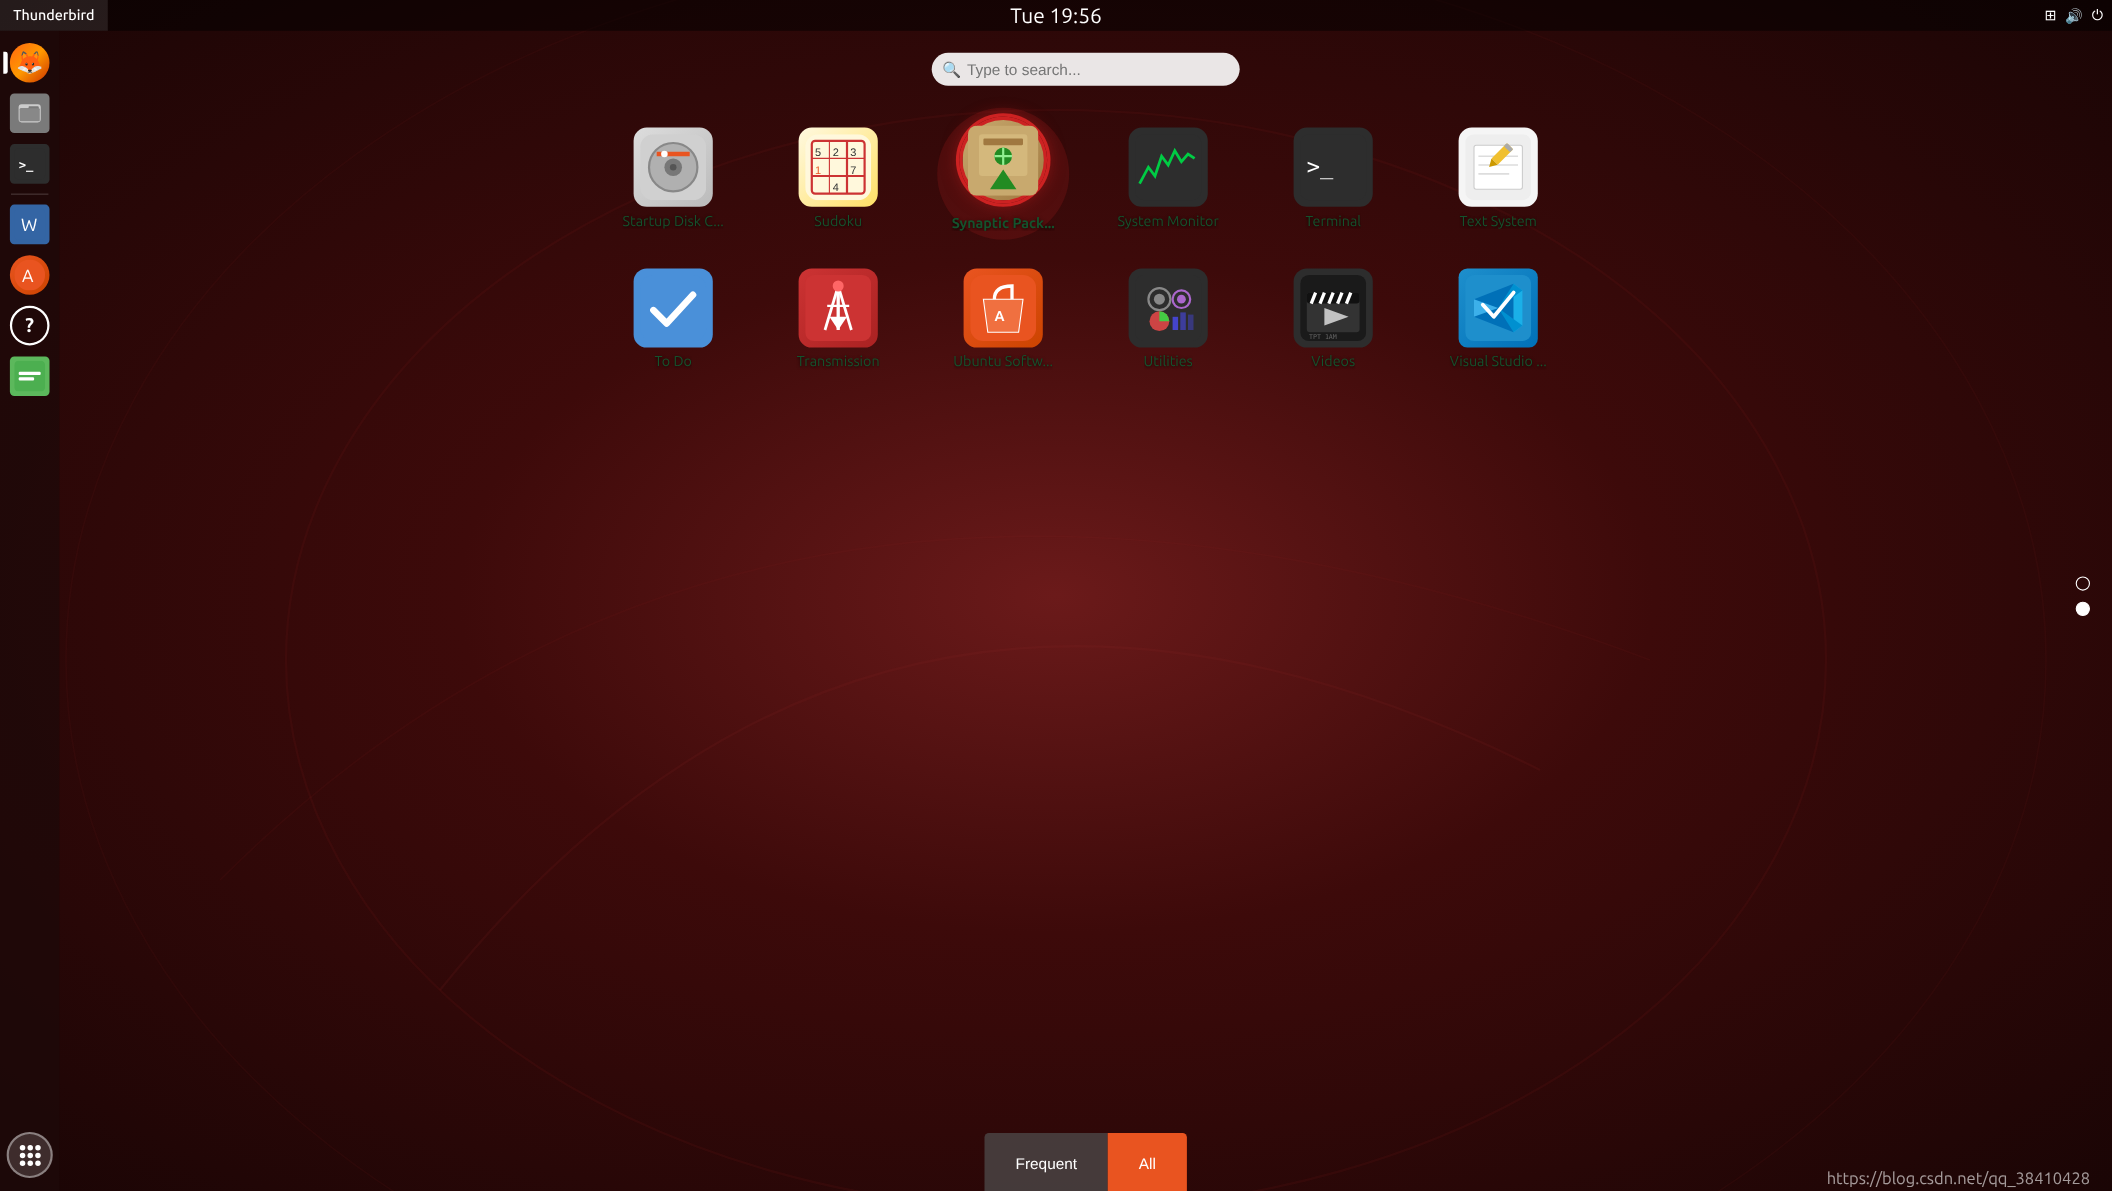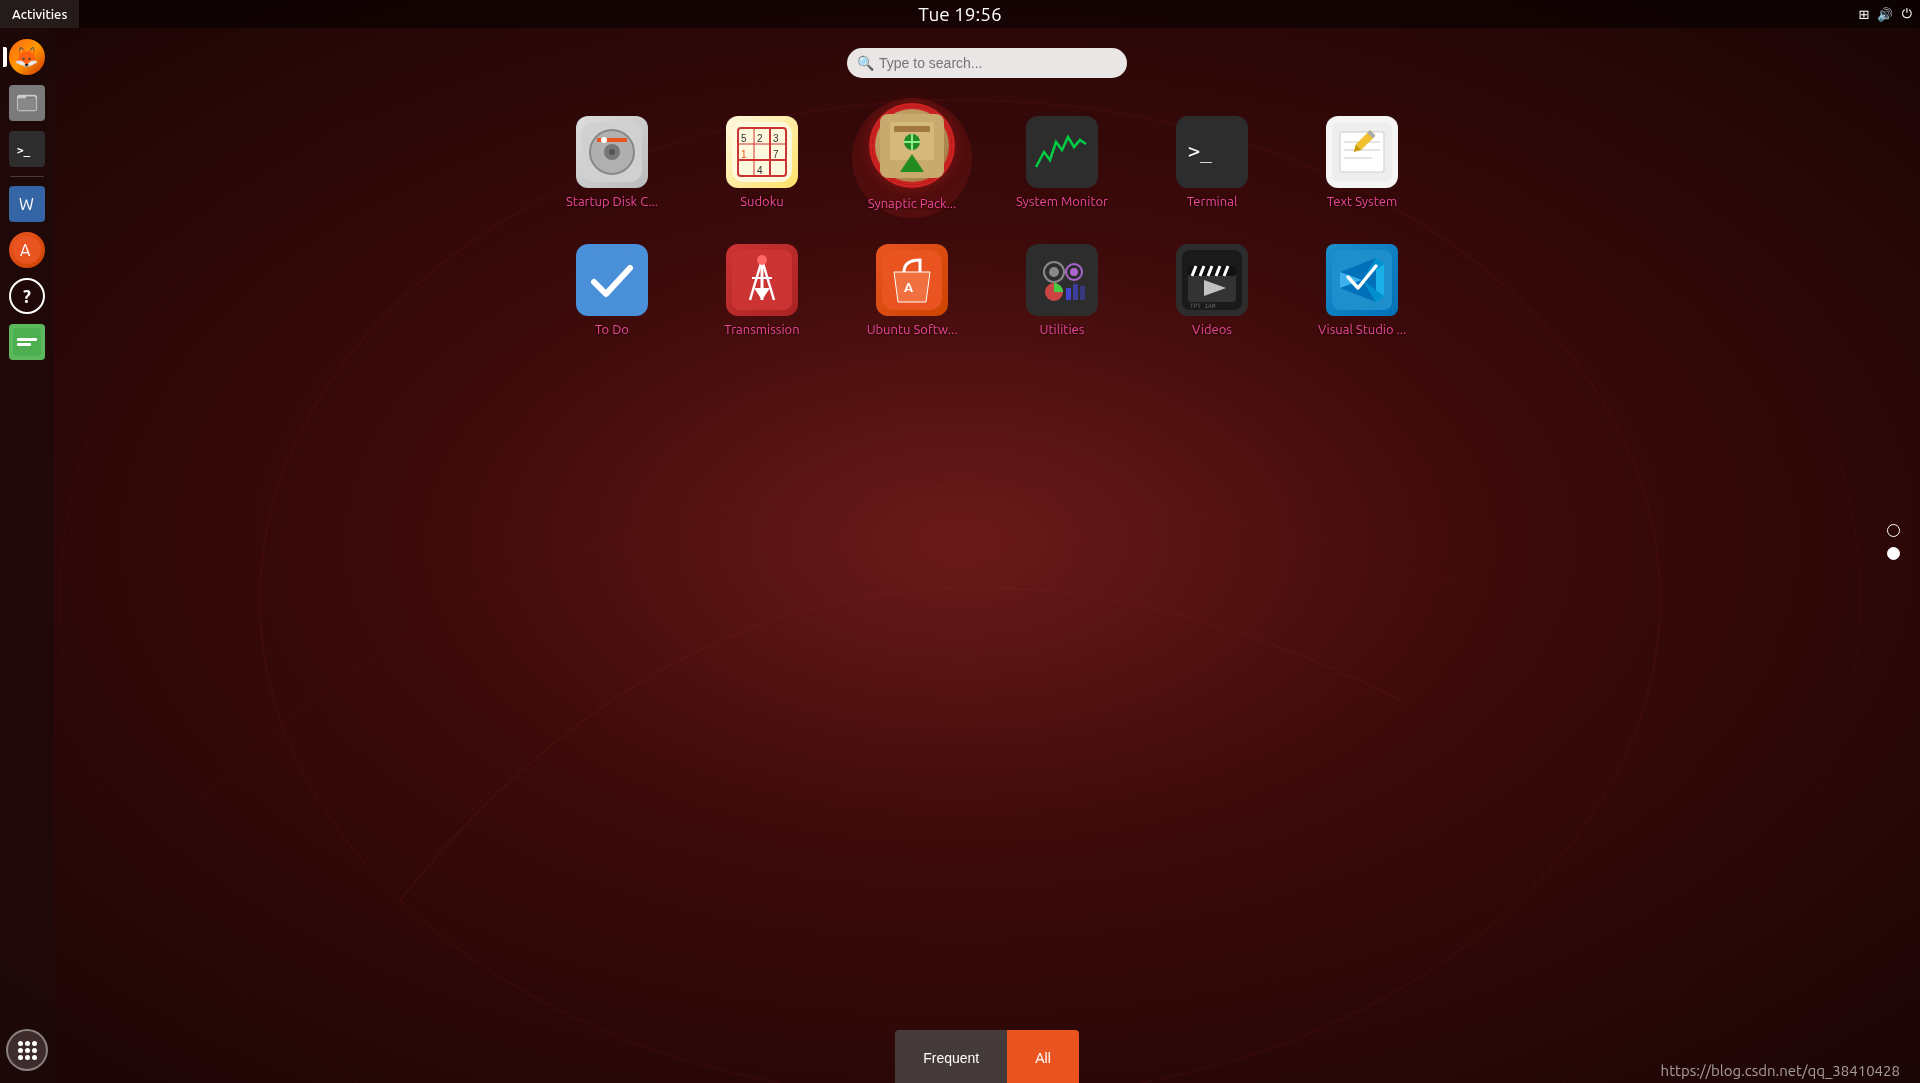--- a/index.html
+++ b/index.html
@@ -239,21 +239,21 @@
       height: 72px;
       border-radius: 12px;
       display: flex;
       align-items: center;
       justify-content: center;
       font-size: 36px;
       margin-bottom: 6px;
       position: relative;
     }
     .app-label {
-      color: #ec4899;
+      color: #14532d;
       font-size: 13px;
       text-align: center;
       text-shadow: 0 1px 3px rgba(0,0,0,0.8);
       max-width: 120px;
       overflow: hidden;
       text-overflow: ellipsis;
       white-space: nowrap;
     }
 
     
@@ -377,21 +377,21 @@
 <body>
 
 <svg class="bg-curves" viewBox="0 0 1920 1083" xmlns="http://www.w3.org/2000/svg">
   <ellipse cx="960" cy="600" rx="700" ry="500" fill="none" stroke="rgba(120,30,30,0.15)" stroke-width="2"></ellipse>
   <ellipse cx="960" cy="600" rx="900" ry="650" fill="none" stroke="rgba(120,30,30,0.1)" stroke-width="1.5"></ellipse>
   <path d="M 400 900 Q 800 400 1400 700" fill="none" stroke="rgba(150,40,40,0.12)" stroke-width="2"></path>
   <path d="M 200 800 Q 700 300 1500 600" fill="none" stroke="rgba(150,40,40,0.08)" stroke-width="1.5"></path>
 </svg>
 
 <div class="topbar">
-  <div class="topbar-activities">Activities</div>
+  <div class="topbar-activities">Thunderbird</div>
   <div class="topbar-clock">Tue 19:56</div>
   <div class="topbar-right">
     <span>⊞</span>
     <span>🔊</span>
     <span>⏻</span>
   </div>
 </div>
 
 <div class="sidebar">
   <div class="sidebar-item active">
@@ -510,21 +510,21 @@
         <svg width="64" height="64" viewBox="0 0 64 64">
           <rect width="64" height="64" rx="8" fill="#c8a96e"></rect>
           <rect x="10" y="8" width="44" height="38" rx="3" fill="#d4b87c"></rect>
           <rect x="14" y="12" width="36" height="6" rx="1" fill="#a07840"></rect>
           <polygon points="32,40 20,58 44,58" fill="#228b22"></polygon>
           <circle cx="32" cy="28" r="8" fill="#228b22"></circle>
           <line x1="32" y1="20" x2="32" y2="36" stroke="#90ee90" stroke-width="2"></line>
           <line x1="24" y1="28" x2="40" y2="28" stroke="#90ee90" stroke-width="2"></line>
         </svg>
       </div>
-      <span class="app-label" style="margin-top:5px;">Synaptic Pack...</span>
+      <span class="app-label" style="margin-top:5px;font-weight:bold;">Synaptic Pack...</span>
     </div>
 
     <div class="app-item">
       <div class="app-icon icon-system-monitor">
         <svg width="60" height="60" viewBox="0 0 60 60">
           <rect width="60" height="60" rx="8" fill="#2d2d2d"></rect>
 
           <polyline points="4,45 12,30 18,38 24,20 30,28 36,15 42,25 48,18 54,22" fill="none" stroke="#00cc44" stroke-width="2.5"></polyline>
         </svg>
       </div>

